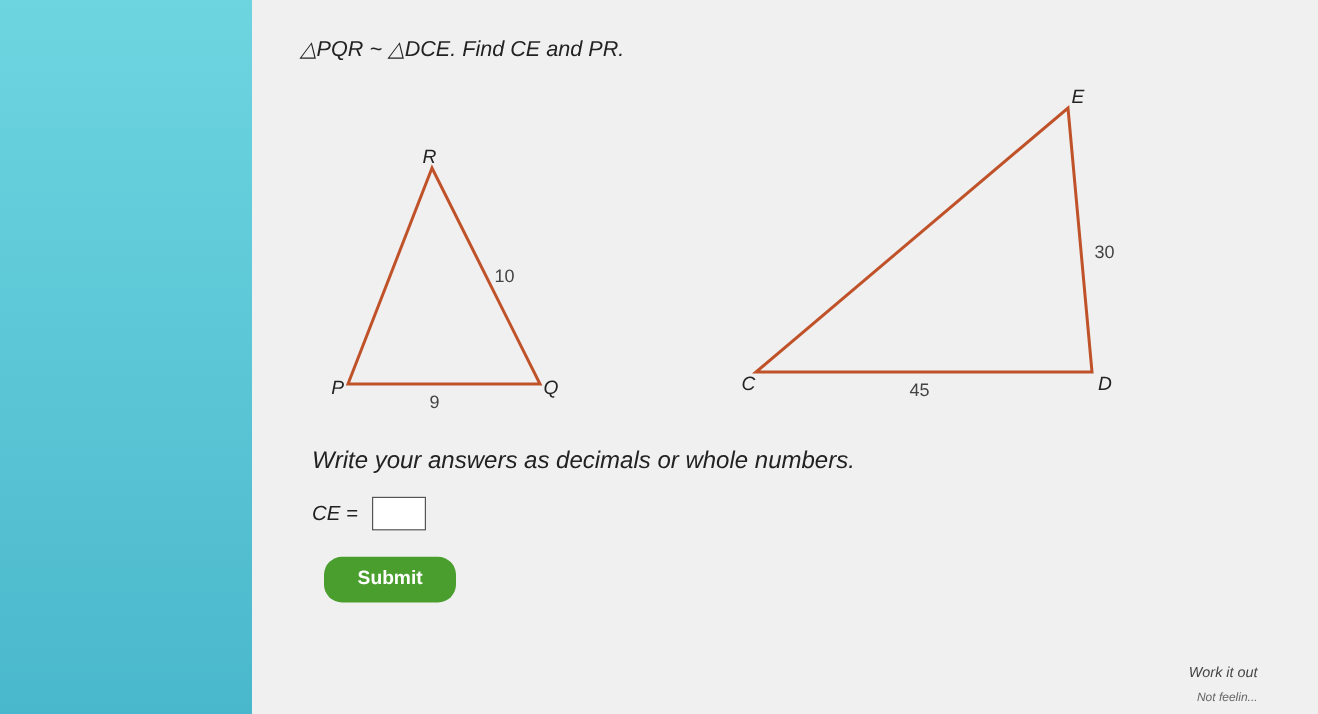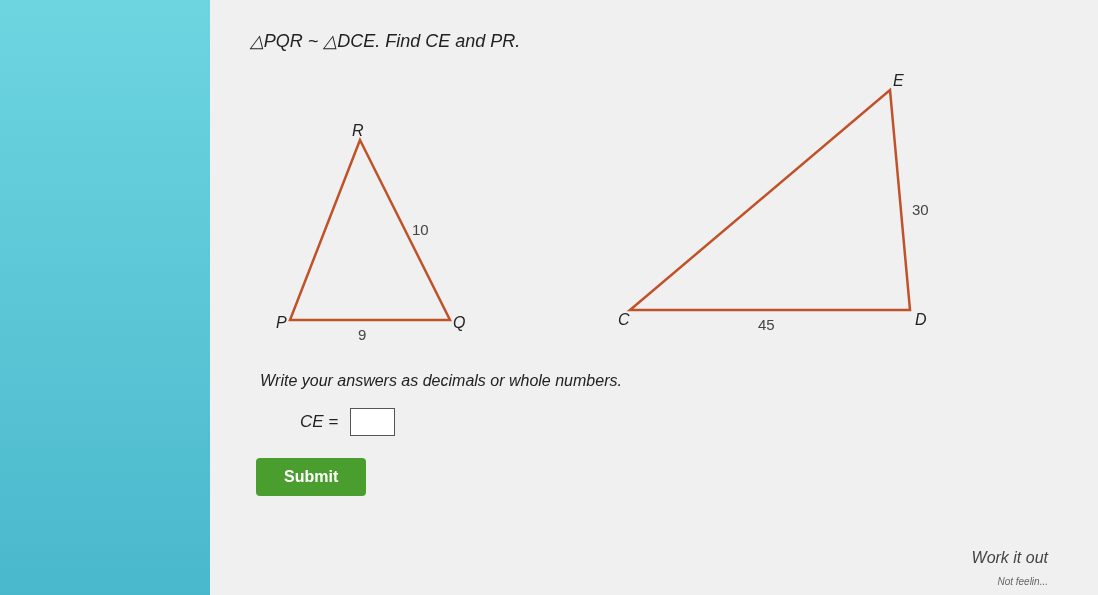--- a/index.html
+++ b/index.html
@@ -36,65 +36,64 @@
       margin-bottom: 18px;
       margin-left: 30px;
     }
     .triangle-container {
       position: relative;
     }
     svg.triangle-svg {
       overflow: visible;
     }
     .instructions {
-      font-size: 16px;
+      font-size: 20px;
       color: #222;
       font-style: italic;
       margin-bottom: 18px;
       margin-left: 10px;
     }
     .answer-row {
       display: flex;
       align-items: center;
       margin-bottom: 10px;
       margin-left: 10px;
       font-size: 17px;
       color: #222;
     }
     .answer-row label {
       width: 50px;
       font-style: italic;
-      margin-left: 40px;
     }
     .answer-input {
       width: 45px;
       height: 28px;
       border: 1.5px solid #555;
       background: white;
       font-size: 15px;
       padding: 2px 4px;
       outline: none;
     }
     .submit-btn {
-      margin-left: 6px;
+      margin-left: 20px;
       margin-top: 12px;
       background: #4a9e2e;
       color: white;
       border: none;
-      border-radius: 4px;
+      border-radius: 15px;
       padding: 10px 28px;
       font-size: 16px;
       font-weight: bold;
       cursor: pointer;
     }
     .work-it-out {
       position: absolute;
       bottom: 28px;
       right: 50px;
-      font-size: 16px;
+      font-size: 12px;
       color: #444;
       font-style: italic;
     }
     .not-feeling {
       position: absolute;
       bottom: 8px;
       right: 50px;
       font-size: 10px;
       color: #666;
       font-style: italic;

